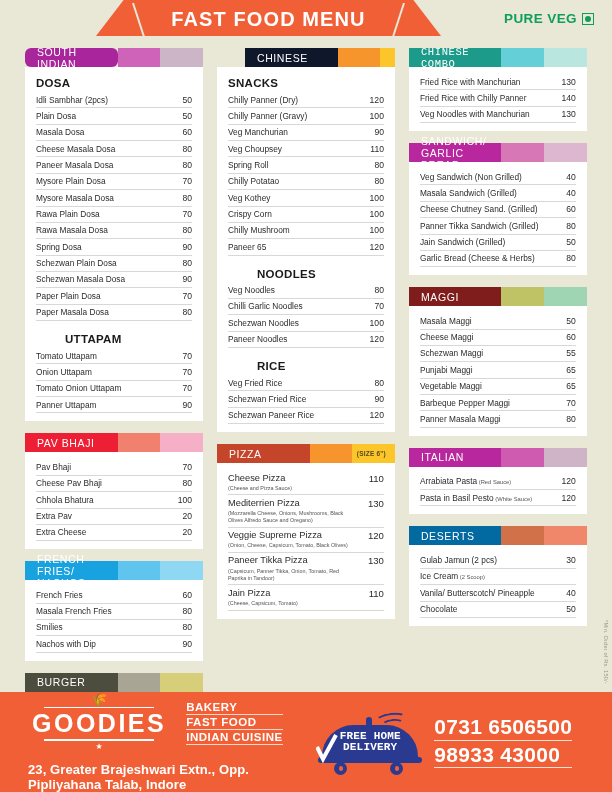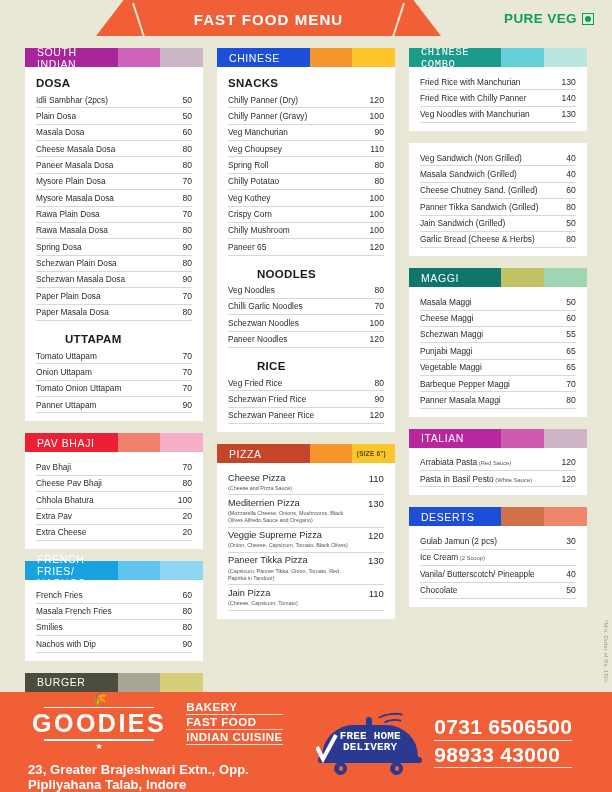--- a/index.html
+++ b/index.html
@@ -33,21 +33,21 @@
     background: #f15f36;
     clip-path: polygon(8% 0%, 92% 0%, 100% 100%, 0% 100%);
   }
   .banner-title {
     position: absolute;
     inset: 0;
     display: flex;
     align-items: center;
     justify-content: center;
     color: #ffffff;
-    font-size: 15px;
+    font-size: 20px;
     font-weight: bold;
     letter-spacing: 1.1px;
     padding-top: 2px;
   }
   .slash {
     position: absolute;
     top: 3px;
     width: 2px;
     height: 36px;
     background: #e9e8d7;
@@ -351,21 +351,21 @@
     <span class="veg-mark">
       <span class="veg-dot"></span>
     </span>
   </div>
 </div>
 
 <div class="columns" id="columns">
     <div class="col">
       <div class="section">
         <div class="sec-head">
-          <div class="blk-main" style="background: rgb(168, 37, 156);">SOUTH INDIAN</div>
+          <div class="blk-main" style="background: rgb(168, 37, 156); border-radius: 6px;">SOUTH INDIAN</div>
           <div class="blk-2" style="background: rgb(207, 99, 185);"></div>
           <div class="blk-3" style="background: rgb(203, 181, 199);"></div>
         </div>
         <div class="sec-body">
           <div class="grp-title">DOSA</div>
           <div class="row">
             <div class="row-name">Idli Sambhar (2pcs)</div>
             <div class="row-price">50</div>
           </div>
           <div class="row">
@@ -507,21 +507,21 @@
           <div class="row">
             <div class="row-name">Veg Tikki Burger with Cheese</div>
             <div class="row-price">65</div>
           </div>
         </div>
       </div>
     </div>
     <div class="col">
       <div class="section">
         <div class="sec-head">
-          <div class="blk-main" style="background: #1d4ed8;">CHINESE</div>
+          <div class="blk-main" style="background: #0f172a; margin-left: 28px;">CHINESE</div>
           <div class="blk-2" style="background: rgb(245, 149, 44);"></div>
           <div class="blk-3" style="background: rgb(252, 198, 42);"></div>
         </div>
         <div class="sec-body">
           <div class="grp-title">SNACKS</div>
           <div class="row">
             <div class="row-name">Chilly Panner (Dry)</div>
             <div class="row-price">120</div>
           </div>
           <div class="row">
@@ -639,20 +639,25 @@
             <div class="row-name">Fried Rice with Chilly Panner</div>
             <div class="row-price">140</div>
           </div>
           <div class="row">
             <div class="row-name">Veg Noodles with Manchurian</div>
             <div class="row-price">130</div>
           </div>
         </div>
       </div>
       <div class="section">
+        <div class="sec-head">
+          <div class="blk-main" style="background: rgb(184, 39, 158);">SANDWICH/ GARLIC BREAD</div>
+          <div class="blk-2" style="background: rgb(216, 119, 182);"></div>
+          <div class="blk-3" style="background: rgb(220, 183, 207);"></div>
+        </div>
         <div class="sec-body">
           <div class="row">
             <div class="row-name">Veg Sandwich (Non Grilled)</div>
             <div class="row-price">40</div>
           </div>
           <div class="row">
             <div class="row-name">Masala Sandwich (Grilled)</div>
             <div class="row-price">40</div>
           </div>
           <div class="row">
@@ -668,21 +673,21 @@
             <div class="row-price">50</div>
           </div>
           <div class="row">
             <div class="row-name">Garlic Bread (Cheese &amp; Herbs)</div>
             <div class="row-price">80</div>
           </div>
         </div>
       </div>
       <div class="section">
         <div class="sec-head">
-          <div class="blk-main" style="background: #0f766e;">MAGGI</div>
+          <div class="blk-main" style="background: #7f1d1d;">MAGGI</div>
           <div class="blk-2" style="background: rgb(192, 195, 101);"></div>
           <div class="blk-3" style="background: rgb(160, 213, 180);"></div>
         </div>
         <div class="sec-body">
           <div class="row">
             <div class="row-name">Masala Maggi</div>
             <div class="row-price">50</div>
           </div>
           <div class="row">
             <div class="row-name">Cheese Maggi</div>
@@ -722,21 +727,21 @@
             <div class="row-price">120</div>
           </div>
           <div class="row">
             <div class="row-name">Pasta in Basil Pesto<span class="inline-note"> (White Sauce)</span></div>
             <div class="row-price">120</div>
           </div>
         </div>
       </div>
       <div class="section">
         <div class="sec-head">
-          <div class="blk-main" style="background: #1d4ed8;">DESERTS</div>
+          <div class="blk-main" style="background: #0369a1;">DESERTS</div>
           <div class="blk-2" style="background: rgb(209, 113, 74);"></div>
           <div class="blk-3" style="background: rgb(240, 134, 106);"></div>
         </div>
         <div class="sec-body">
           <div class="row">
             <div class="row-name">Gulab Jamun (2 pcs)</div>
             <div class="row-price">30</div>
           </div>
           <div class="row ">
             <div class="row-name">Ice Cream<span class="inline-note"> (2 Scoop)</span></div>

